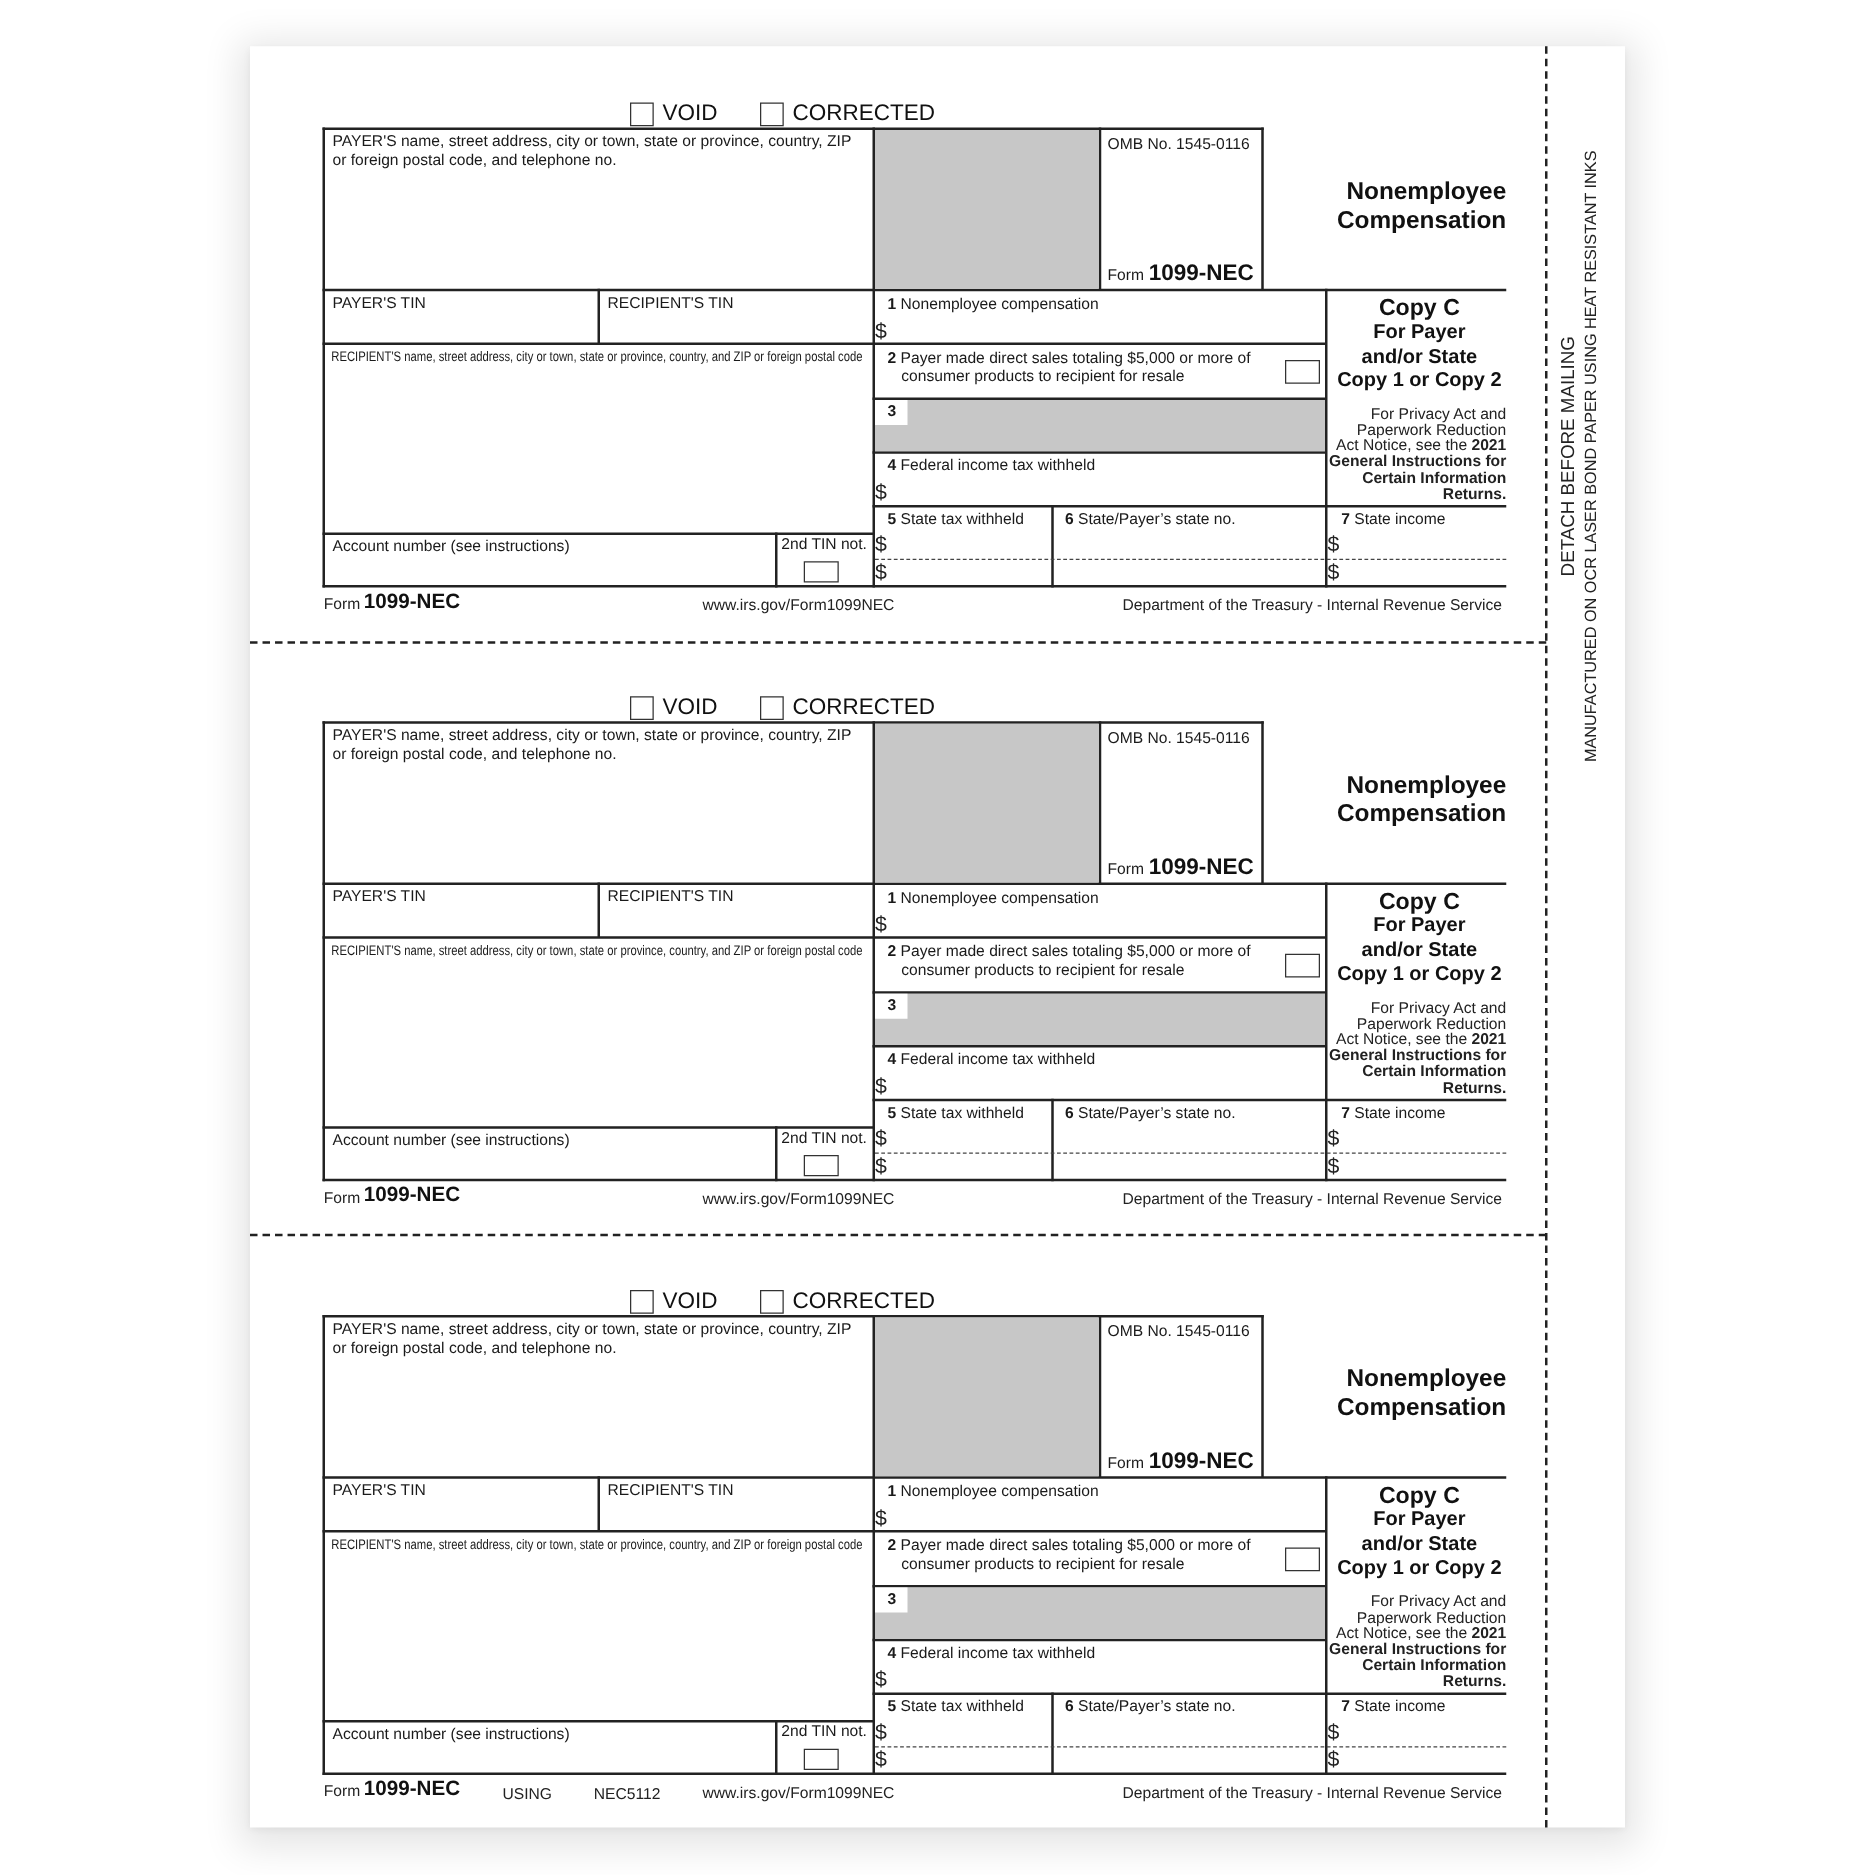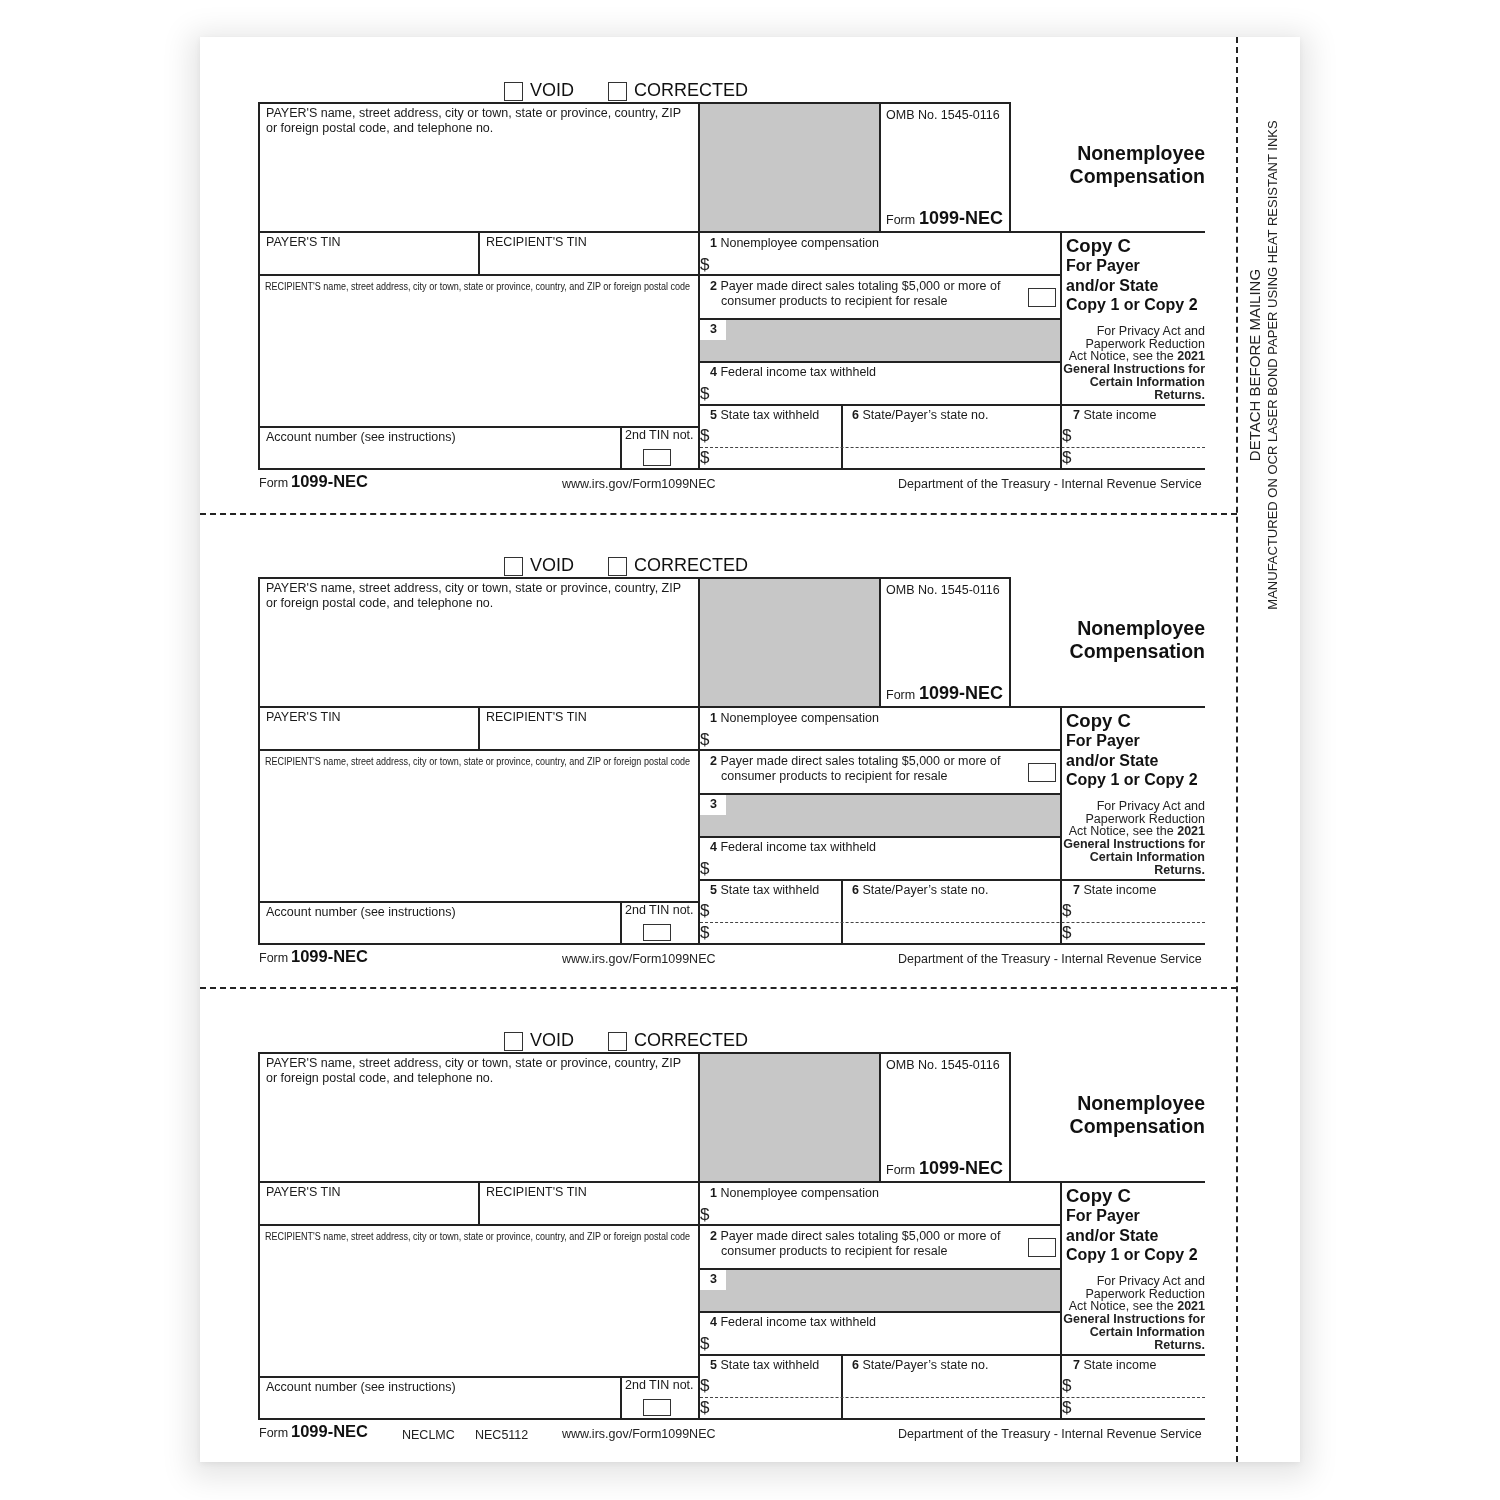--- a/index.html
+++ b/index.html
@@ -32,21 +32,21 @@
   .copy { position: absolute; left: 0; width: 1500px; height: 470px; }
   .abs { position: absolute; }
   .chk { position: absolute; width: 19px; height: 19px; border: 1.5px solid #333; background: #fff; }
   .voidlbl { position: absolute; font-size: 18px; color: #111; }
   .lbl { position: absolute; font-size: 12.5px; line-height: 15px; color: #1a1a1a; white-space: nowrap; }
   .lbl b { font-weight: bold; }
   .narrow { font-size: 11px; transform: scaleX(0.82); transform-origin: 0 0; }
   .grey { position: absolute; background: #c7c7c7; }
   .dollar { position: absolute; font-size: 17px; color: #222; }
   .title { position: absolute; text-align: right; font-weight: bold; font-size: 19.5px; line-height: 23px; color: #111; }
-  .copyc { position: absolute; text-align: left; font-weight: bold; color: #111; }
+  .copyc { position: absolute; text-align: center; font-weight: bold; color: #111; }
   .privacy { position: absolute; text-align: right; font-size: 12.5px; line-height: 12.7px; color: #222; }
   .line { position: absolute; background: #222; }
   .dline { position: absolute; height: 0; border-top: 1.3px dashed #444; }
   .foot { position: absolute; font-size: 12.5px; color: #222; white-space: nowrap; }
 </style>
 </head>
 <body>
 
 <div class="page"></div>
 <div class="vdash"></div>
@@ -369,18 +369,18 @@
       <div>For Privacy Act and</div>
       <div>Paperwork Reduction</div>
       <div><span>Act Notice, see the</span> <b>2021</b></div>
       <div style="font-weight:bold;">General Instructions for</div>
       <div style="font-weight:bold;">Certain Information</div>
       <div style="font-weight:bold;">Returns.</div>
     </div>
 
     <div class="foot" style="left:259px;top:476px;">Form</div>
     <div class="foot" style="left:291px;top:472px;font-size:16.5px;font-weight:bold;color:#111;">1099-NEC</div>
-    <div class="foot code-slot" style="left:402px;top:478px;">NECLMC</div>
+    <div class="foot code-slot" style="left:402px;top:478px;">USING</div>
     <div class="foot code-slot2" style="left:475px;top:478px;">NEC5112</div>
     <a class="foot" style="left:562px;top:477px;text-decoration:none;color:#222;">www.irs.gov/Form1099NEC</a>
     <div class="foot" style="left:898px;top:477px;">Department of the Treasury - Internal Revenue Service</div>
   </div>
 </div>
 
 </body></html>

